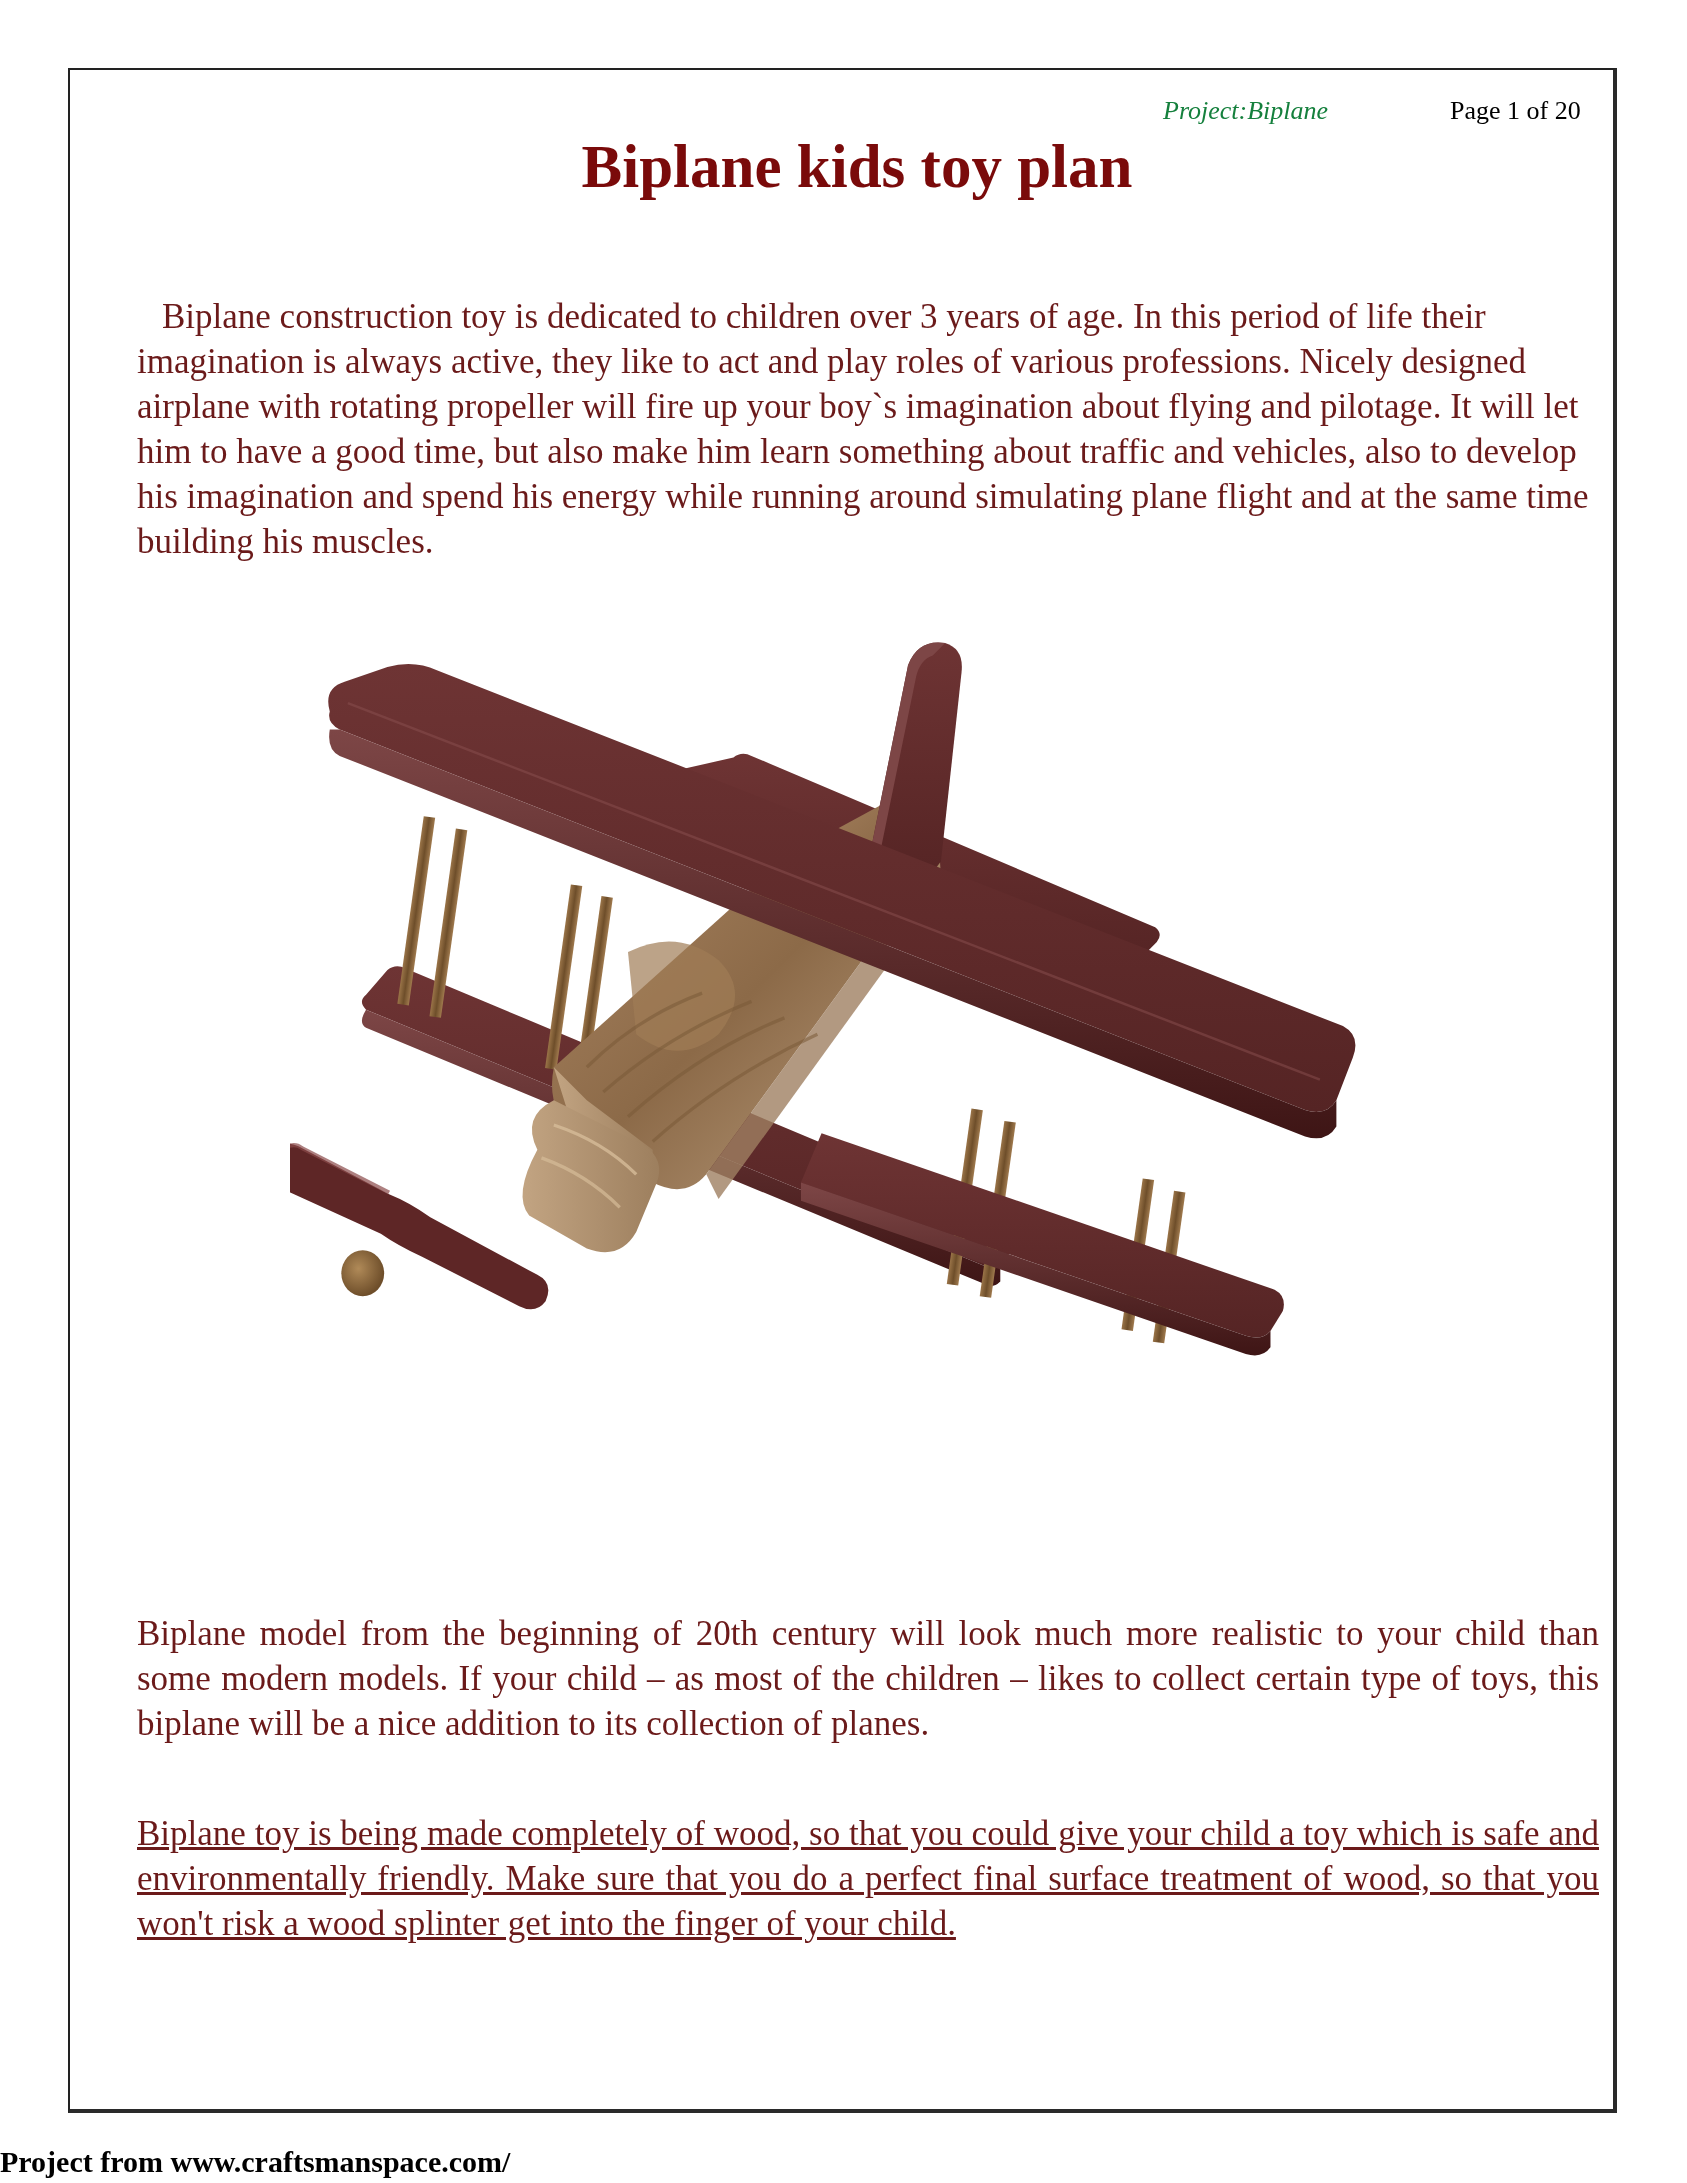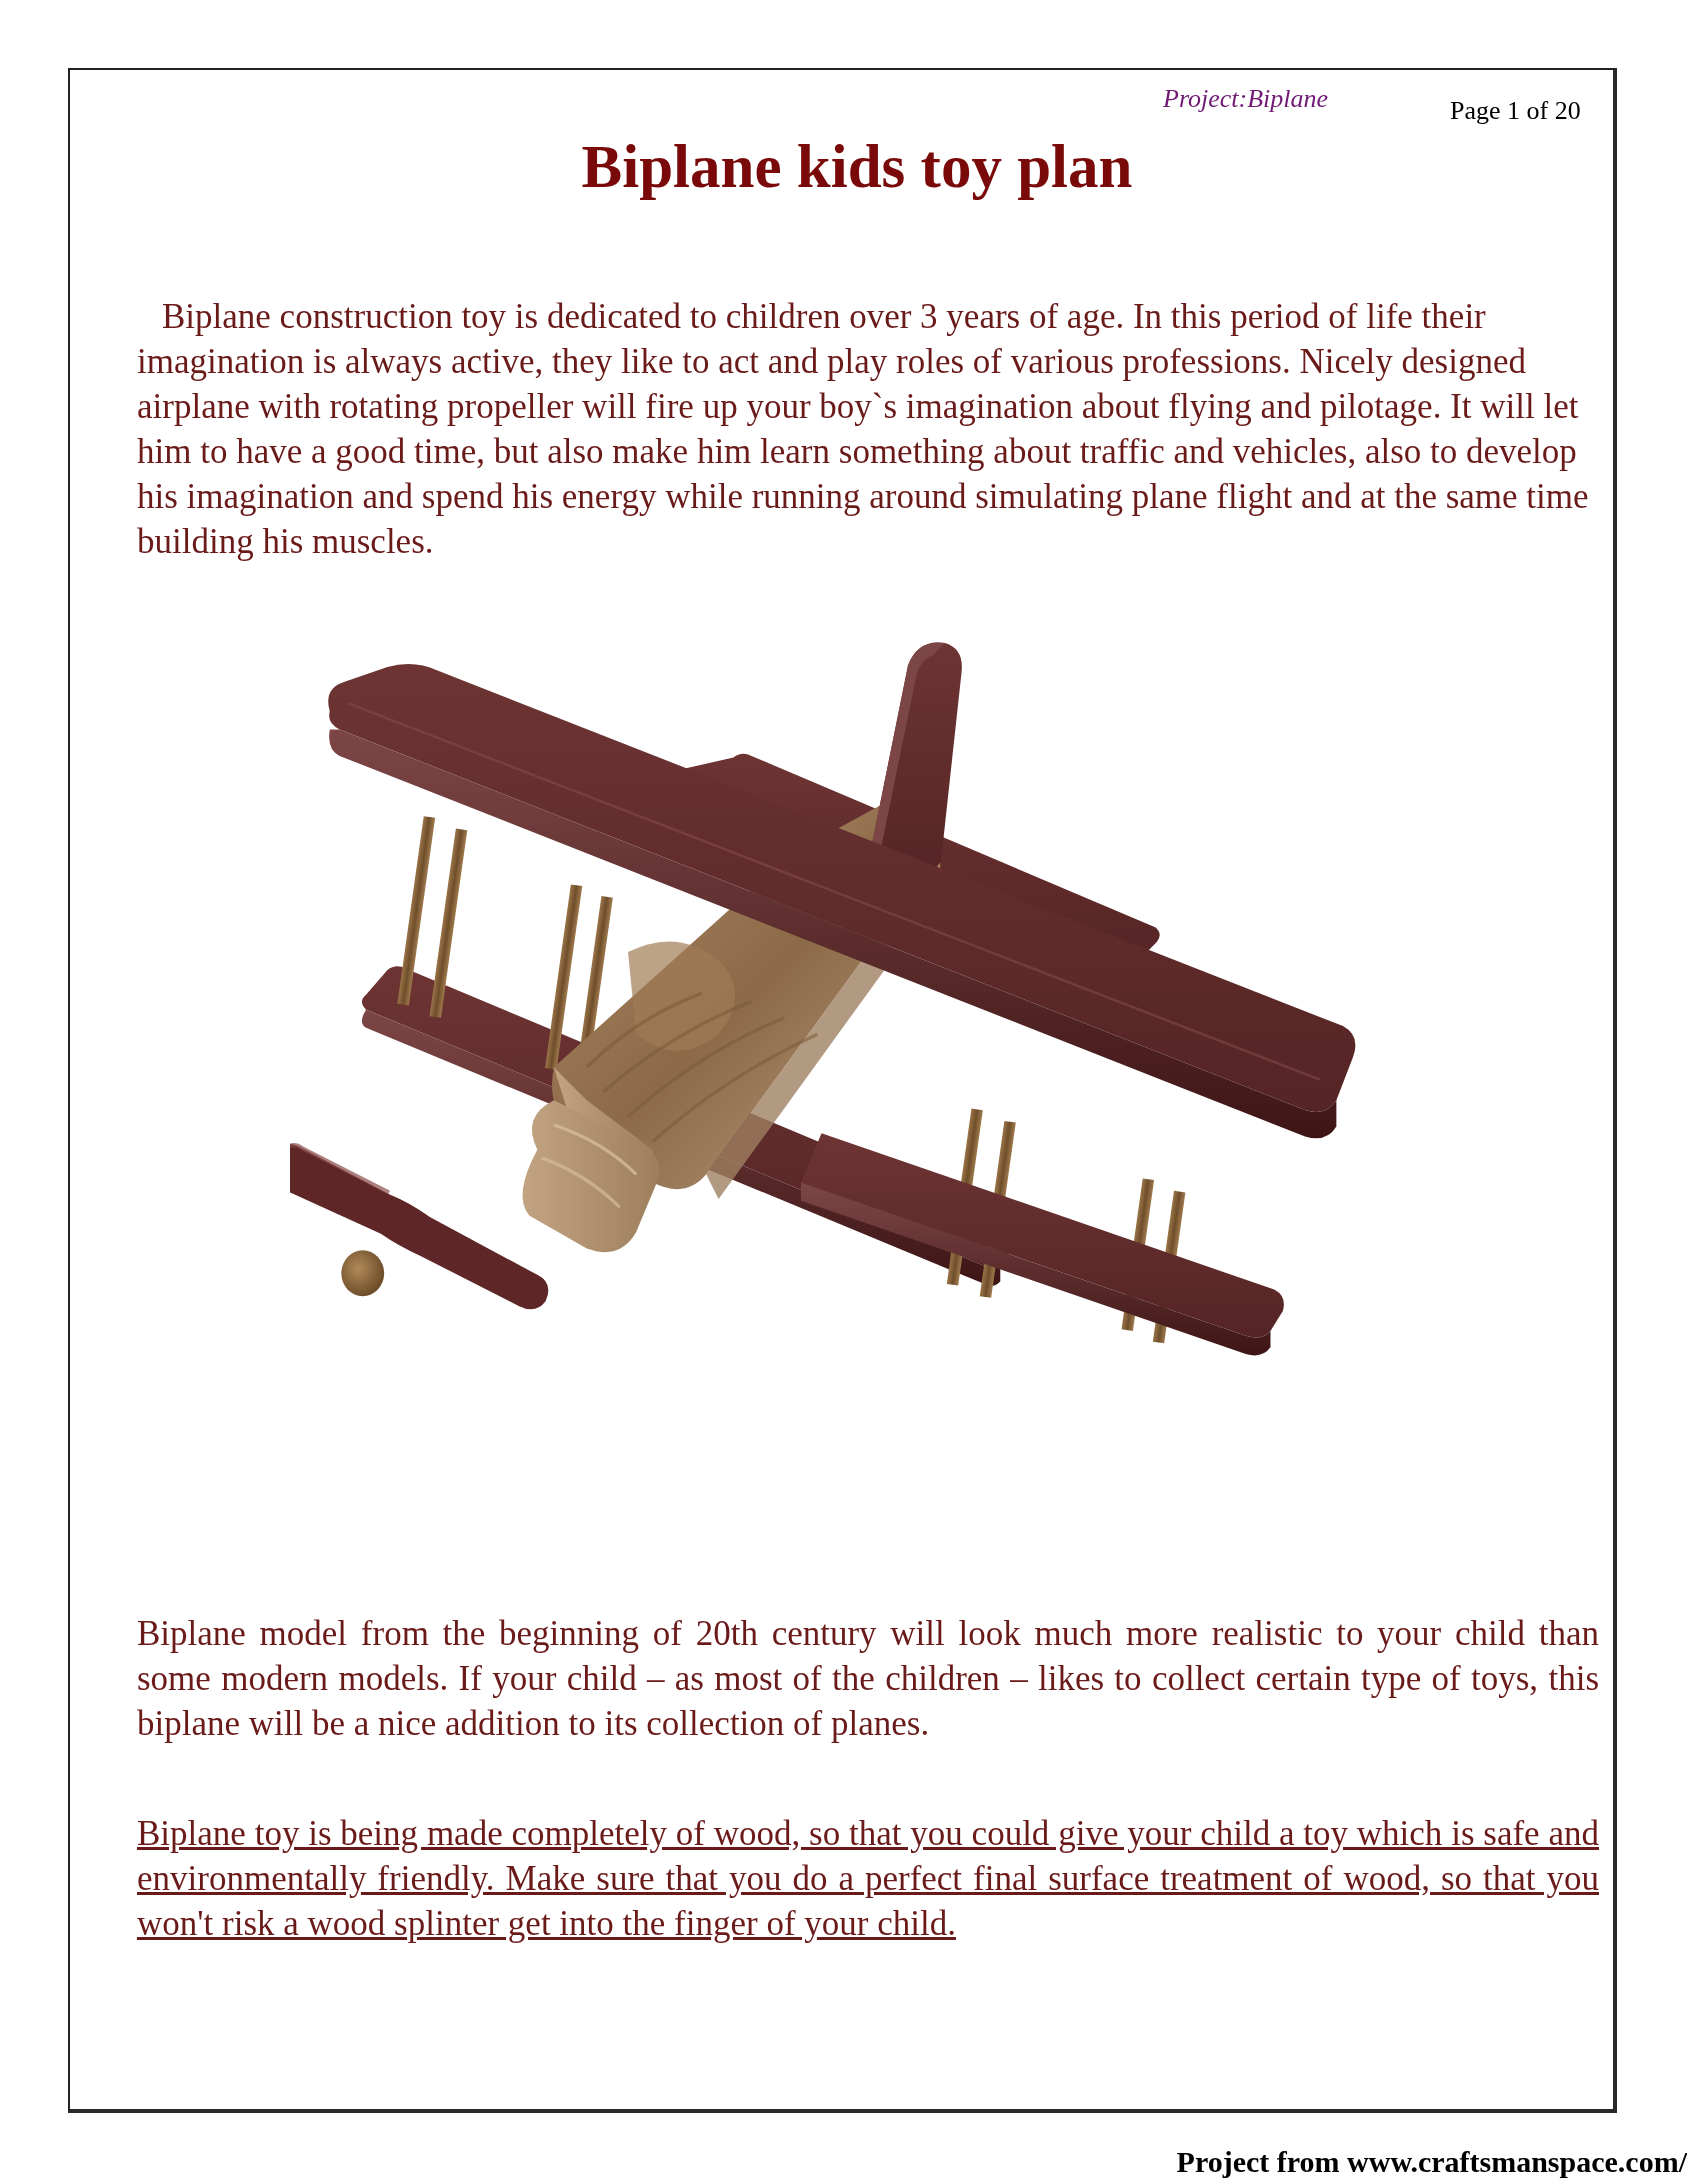--- a/index.html
+++ b/index.html
@@ -23,24 +23,24 @@
     border-left: 2.5px solid #222;
     border-top: 2.5px solid #222;
     border-right: 4.1px solid #2a2a2a;
     border-bottom: 4.1px solid #2a2a2a;
     box-sizing: border-box;
     background: #fff;
   }
   .header-project {
     position: absolute;
     left: 1163px;
-    top: 84px;
+    top: 96px;
     font-size: 26px;
     font-style: italic;
-    color: #701a75;
+    color: #15803d;
     white-space: nowrap;
   }
   .header-page {
     position: absolute;
     left: 1450px;
     top: 96px;
     font-size: 26px;
     color: #000;
     white-space: nowrap;
   }
@@ -89,21 +89,21 @@
   .figure svg {
     display: block;
     width: 100%;
     height: 100%;
   }
   .footer {
     position: absolute;
     left: 0;
     width: 1687px;
     top: 2145px;
-    text-align: right;
+    text-align: left;
     font-size: 30px;
     font-weight: bold;
     color: #000;
     white-space: nowrap;
   }
 </style>
 </head>
 <body>
 
 <div class="page-frame"></div>

